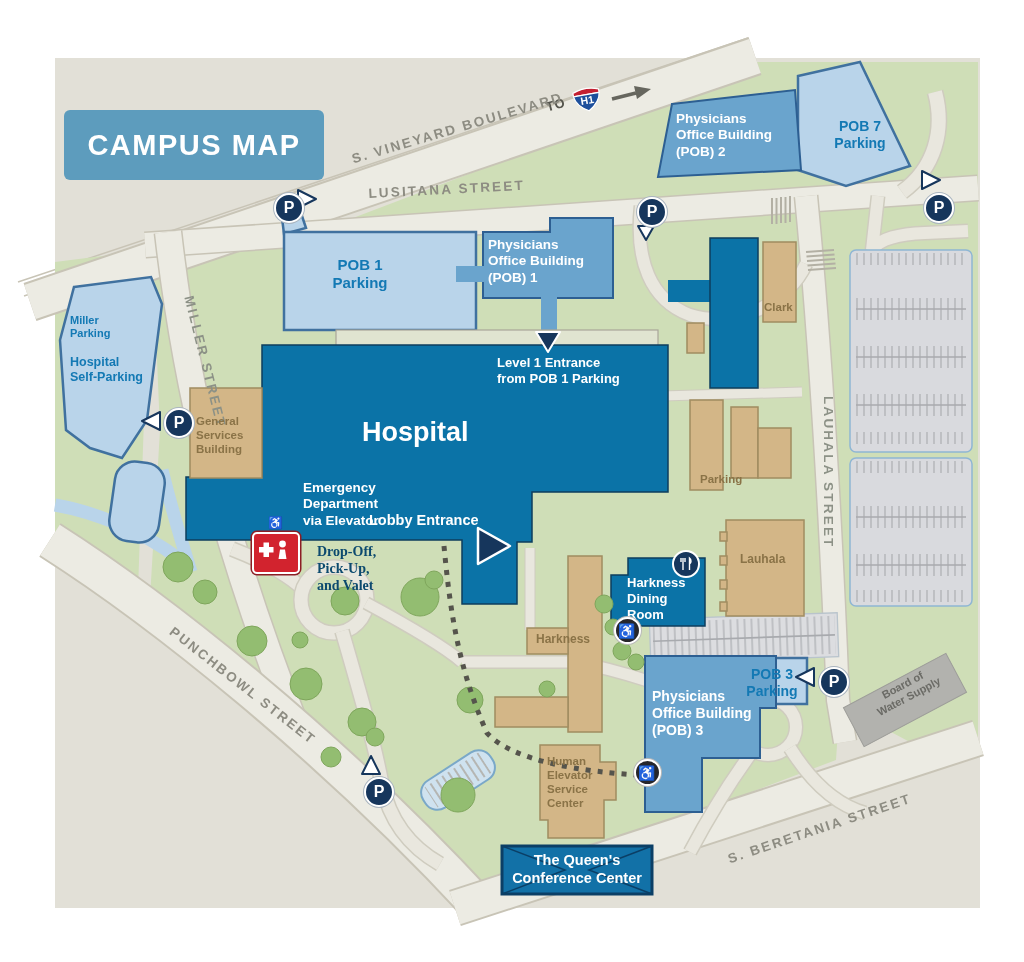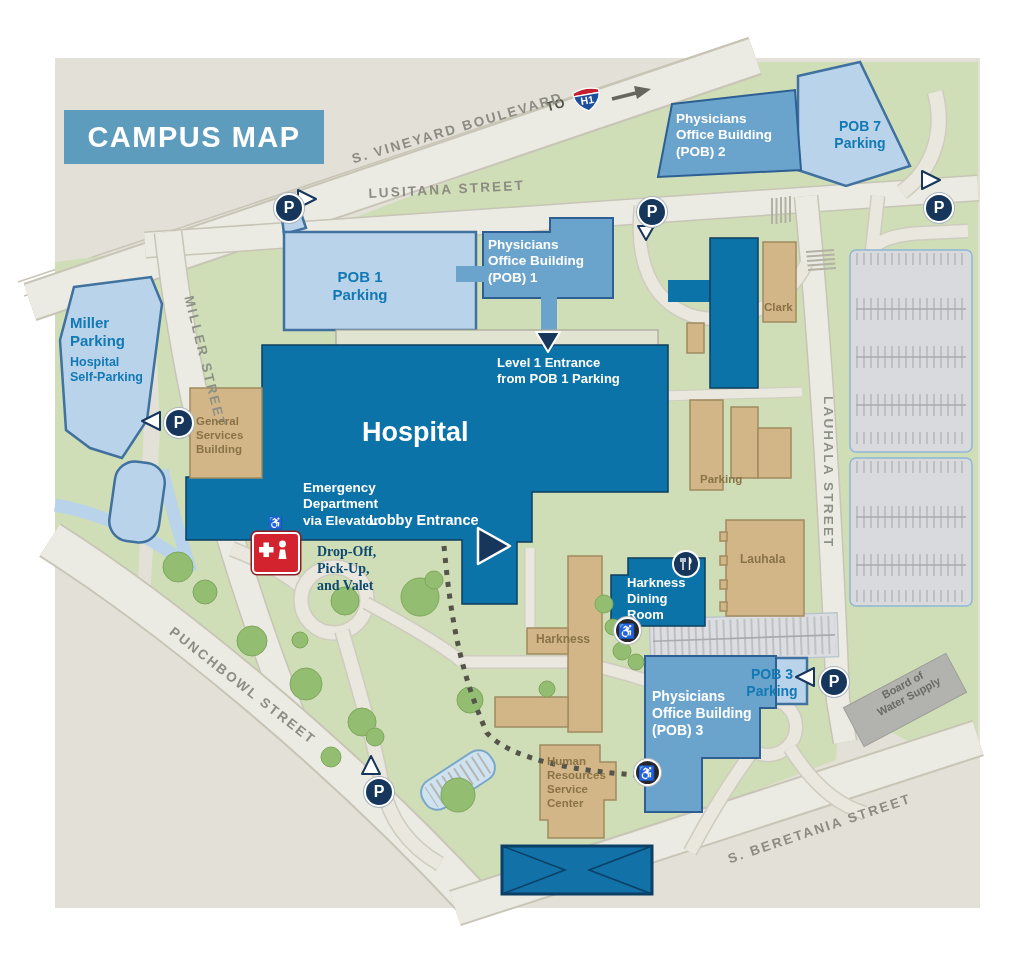--- a/index.html
+++ b/index.html
@@ -8,23 +8,23 @@
   #basemap{position:absolute;left:0;top:0;}
   .lbl{position:absolute;white-space:pre-line;font-weight:bold;line-height:1.22;
        font-family:"Liberation Sans",sans-serif;}
   .w{color:#ffffff;}
   .pblue{color:#1379b4;}
   .brown{color:#8a7347;}
   .navy{color:#0c4a6e;font-family:Liberation Serif, serif;}
   .street{color:#8d8c82;letter-spacing:2.2px;font-size:13.5px;transform-origin:0 0;}
   .street-green{color:#8c9186;}
   .ctr{text-align:center;}
-  .banner{position:absolute;left:64px;top:110px;width:260px;height:54px;background:#5d9cbd;
+  .banner{position:absolute;left:64px;top:110px;width:260px;height:70px;background:#5d9cbd;
           display:flex;align-items:center;justify-content:center;color:#fff;font-weight:bold;
-          font-size:29px;letter-spacing:1.5px;}
+          font-size:29px;letter-spacing:1.5px;border-radius:6px;}
   .pic{position:absolute;width:26px;height:26px;border-radius:50%;background:#16365c;
        border:2px solid #fff;box-shadow:0 0 0 1px #a9b4bf;color:#fff;font-weight:bold;
        font-size:16px;display:flex;align-items:center;justify-content:center;}
   .acc{position:absolute;width:23px;height:23px;border-radius:50%;background:#26262b;
        border:2px solid #fff;box-shadow:0 0 0 1px #b9b9b9;color:#fff;font-size:14px;
        display:flex;align-items:center;justify-content:center;}
   .dine{position:absolute;width:24px;height:24px;border-radius:50%;background:#16365c;
         border:2px solid #fff;display:flex;align-items:center;justify-content:center;}
   .emg{position:absolute;left:252px;top:532px;width:44px;height:38px;background:#d2232e;
        border:2.5px solid #fff;border-radius:5px;box-shadow:0 0 0 1.5px #8c1d24;}
@@ -260,53 +260,55 @@
 <div class="lbl" style="left:546px;top:97px;color:#55554d;font-size:13px;letter-spacing:1px;transform:rotate(-15deg);">TO</div>
 
 <div class="lbl street" style="left:350px;top:152px;transform:rotate(-16.5deg);">S. VINEYARD BOULEVARD</div>
 <div class="lbl street" style="left:368px;top:186px;transform:rotate(-3deg);">LUSITANA STREET</div>
 <div class="lbl street street-green" style="left:196px;top:294px;transform:rotate(76deg);">MILLER STREET</div>
 <div class="lbl street" style="left:176px;top:624px;transform:rotate(38deg);">PUNCHBOWL STREET</div>
 <div class="lbl street" style="left:726px;top:852px;transform:rotate(-18.5deg);">S. BERETANIA STREET</div>
 <div class="lbl street street-green" style="left:836px;top:396px;transform:rotate(90deg);">LAUHALA STREET</div>
 
 <div class="lbl w" style="left:362px;top:416px;font-size:27px;">Hospital</div>
-<div class="lbl pblue ctr" style="left:305px;top:268px;width:110px;font-size:15px;">POB 1
+<div class="lbl pblue ctr" style="left:305px;top:256px;width:110px;font-size:15px;">POB 1
 Parking</div>
 <div class="lbl w" style="left:488px;top:237px;font-size:13.5px;">Physicians
 Office Building
 (POB) 1</div>
 <div class="lbl w" style="left:676px;top:111px;font-size:13.5px;">Physicians
 Office Building
 (POB) 2</div>
 <div class="lbl pblue ctr" style="left:824px;top:118px;width:72px;font-size:14px;">POB 7
 Parking</div>
 <div class="lbl w" style="left:652px;top:688px;font-size:14px;">Physicians
 Office Building
 (POB) 3</div>
 <div class="lbl pblue ctr" style="left:740px;top:666px;width:64px;font-size:14px;">POB 3
 Parking</div>
-<div class="lbl pblue" style="left:70px;top:314px;font-size:15px;">Miller
+<div class="lbl pblue" style="left:70px;top:314px;font-size:11px;">Miller
 Parking</div>
 <div class="lbl pblue" style="left:70px;top:355px;font-size:12.5px;">Hospital
 Self-Parking</div>
 <div class="lbl brown" style="left:196px;top:414px;font-size:11.5px;">General
 Services
 Building</div>
 <div class="lbl brown" style="left:764px;top:300px;font-size:11.5px;">Clark</div>
 <div class="lbl brown" style="left:700px;top:472px;font-size:11.5px;">Parking</div>
 <div class="lbl brown" style="left:740px;top:552px;font-size:12px;text-align:center;">Lauhala</div>
 <div class="lbl brown" style="left:536px;top:632px;font-size:12px;">Harkness</div>
 <div class="lbl w" style="left:627px;top:575px;font-size:13px;">Harkness
 Dining
 Room</div>
 <div class="lbl brown" style="left:547px;top:754px;font-size:11.5px;">Human
-Resources
+Elevator
 Service
 Center</div>
+<div class="lbl w ctr" style="left:504px;top:852px;width:146px;font-size:14.5px;">The Queen's
+Conference Center</div>
 <div class="lbl ctr" style="left:856px;top:678px;width:100px;font-size:11px;color:#6b6b66;transform:rotate(-28deg);">Board of
 Water Supply</div>
 
 <div class="lbl w" style="left:263px;top:480px;font-size:13.5px;margin-left:40px;">Emergency
 Department
 via Elevator</div>
 <div class="lbl w" style="left:369px;top:512px;font-size:14.5px;">Lobby Entrance</div>
 <div class="lbl navy" style="left:317px;top:543px;font-size:14px;">Drop-Off,
 Pick-Up,
 and Valet</div>

